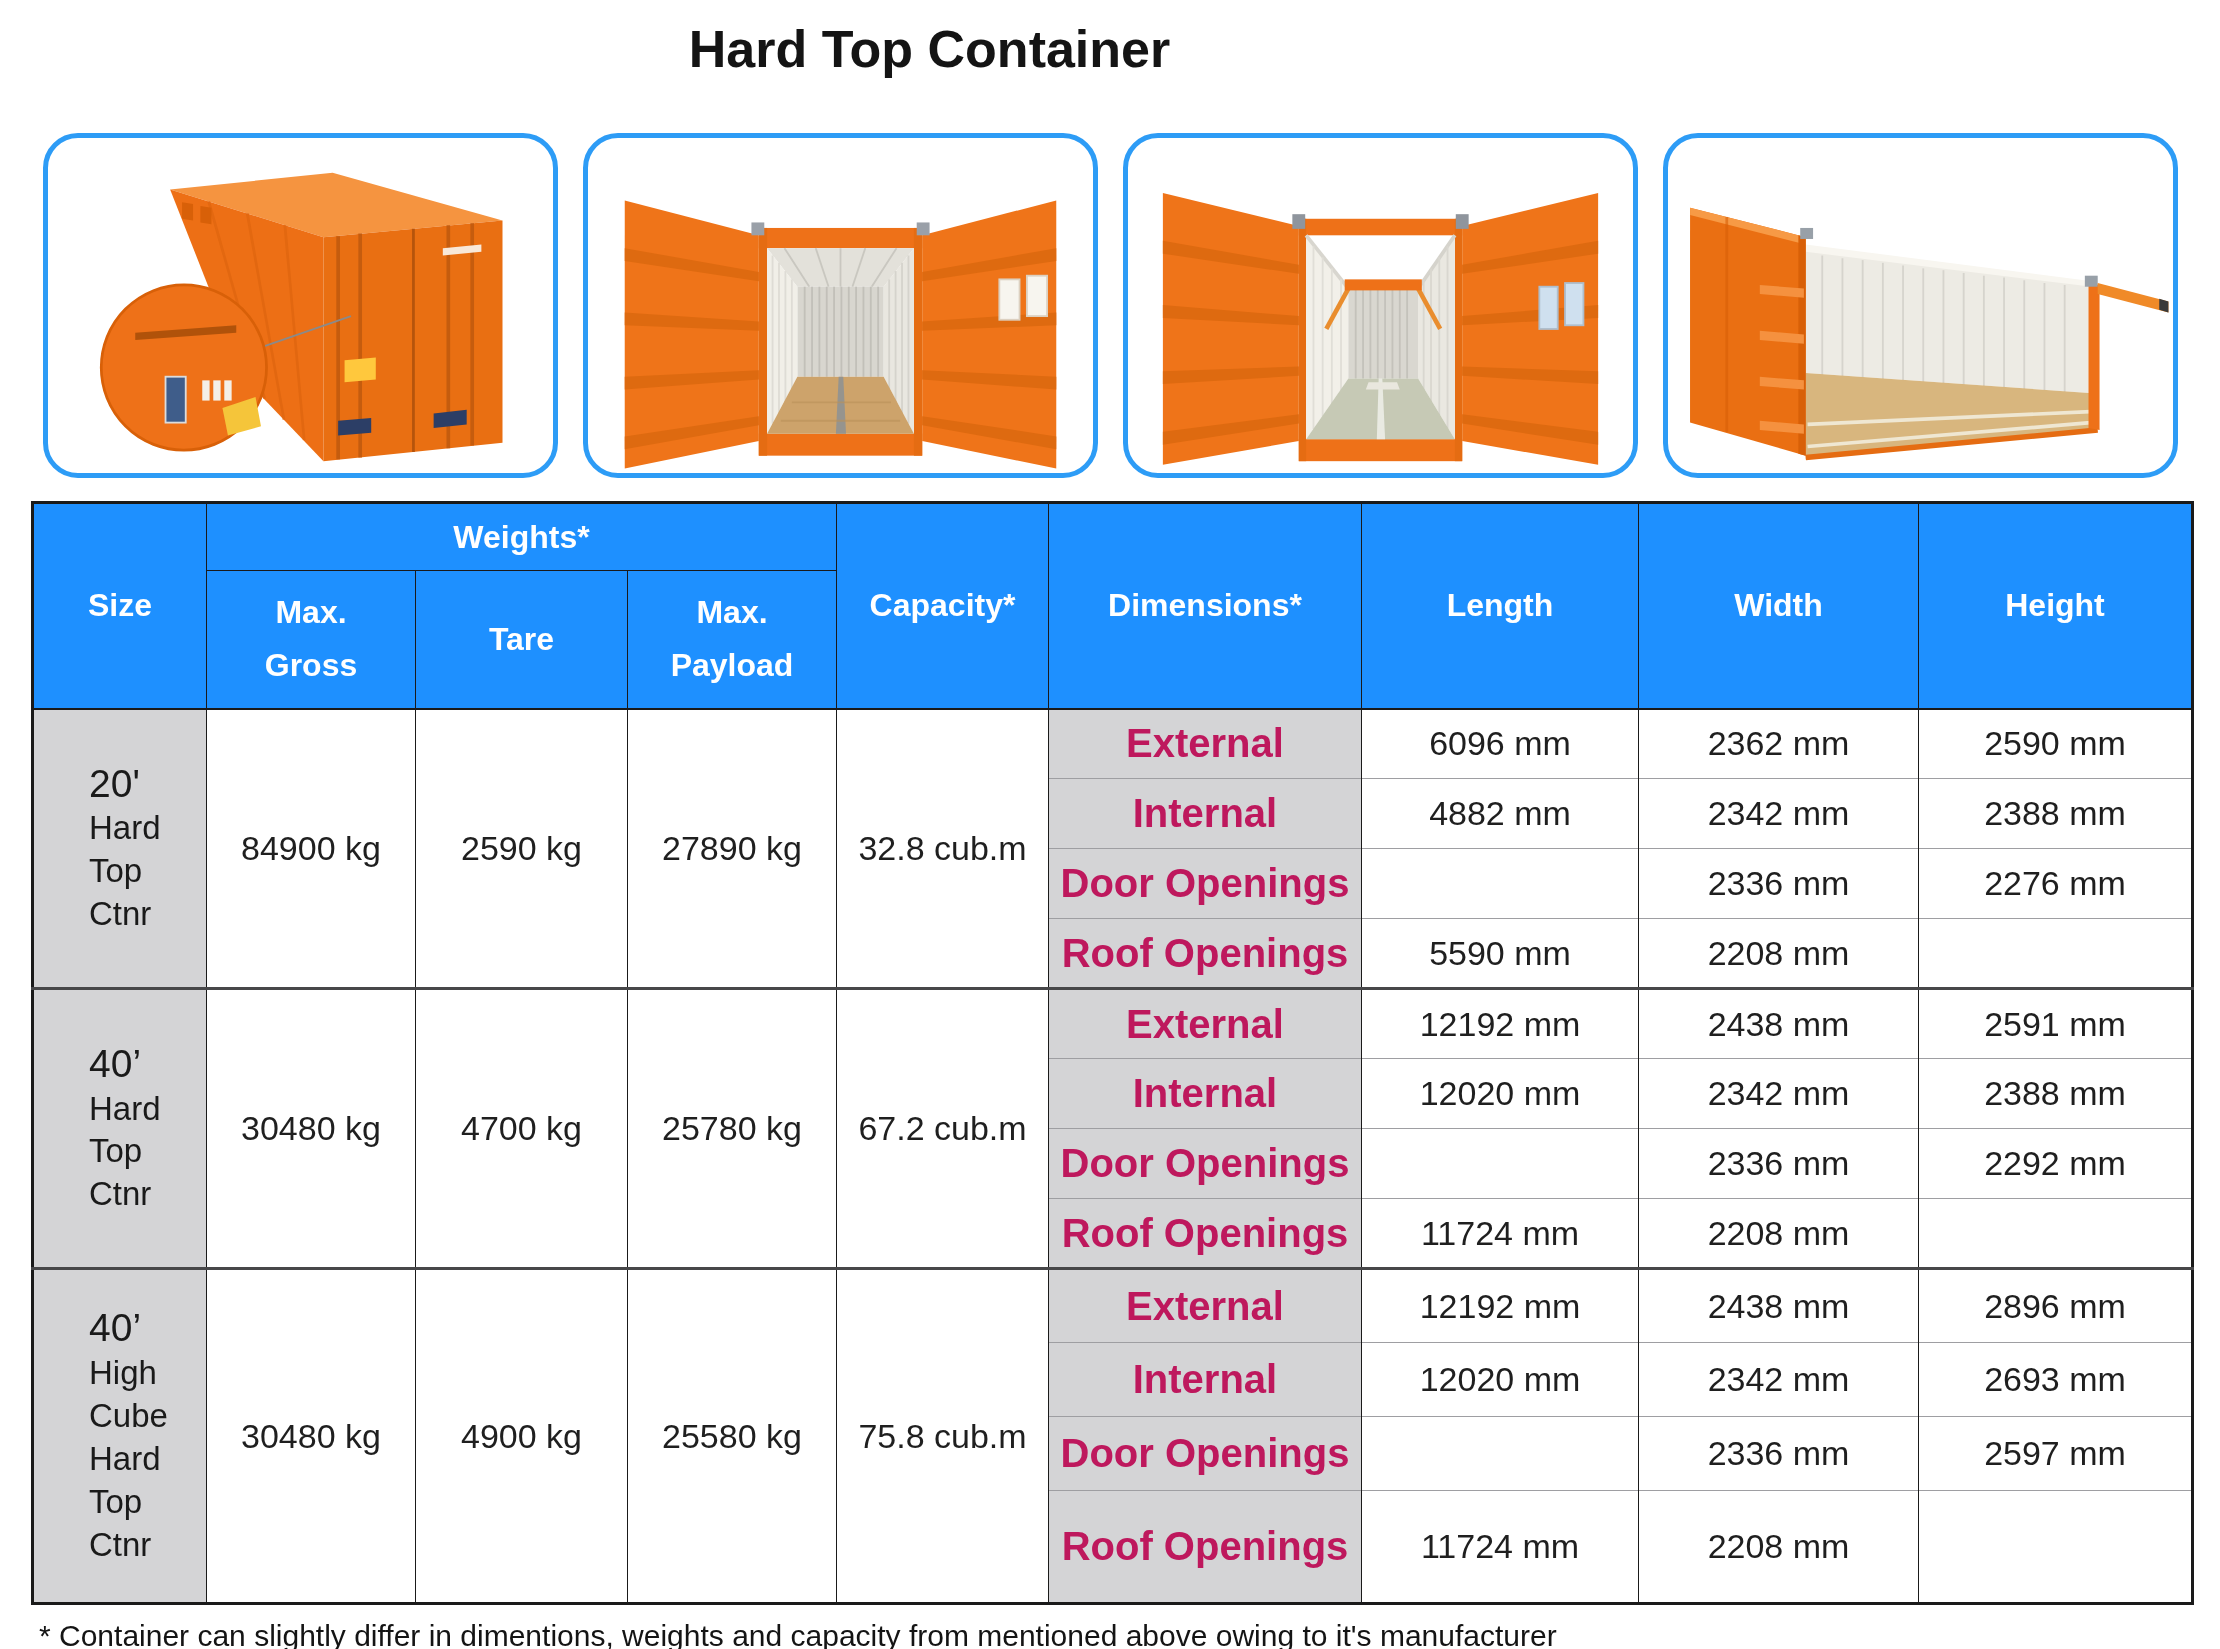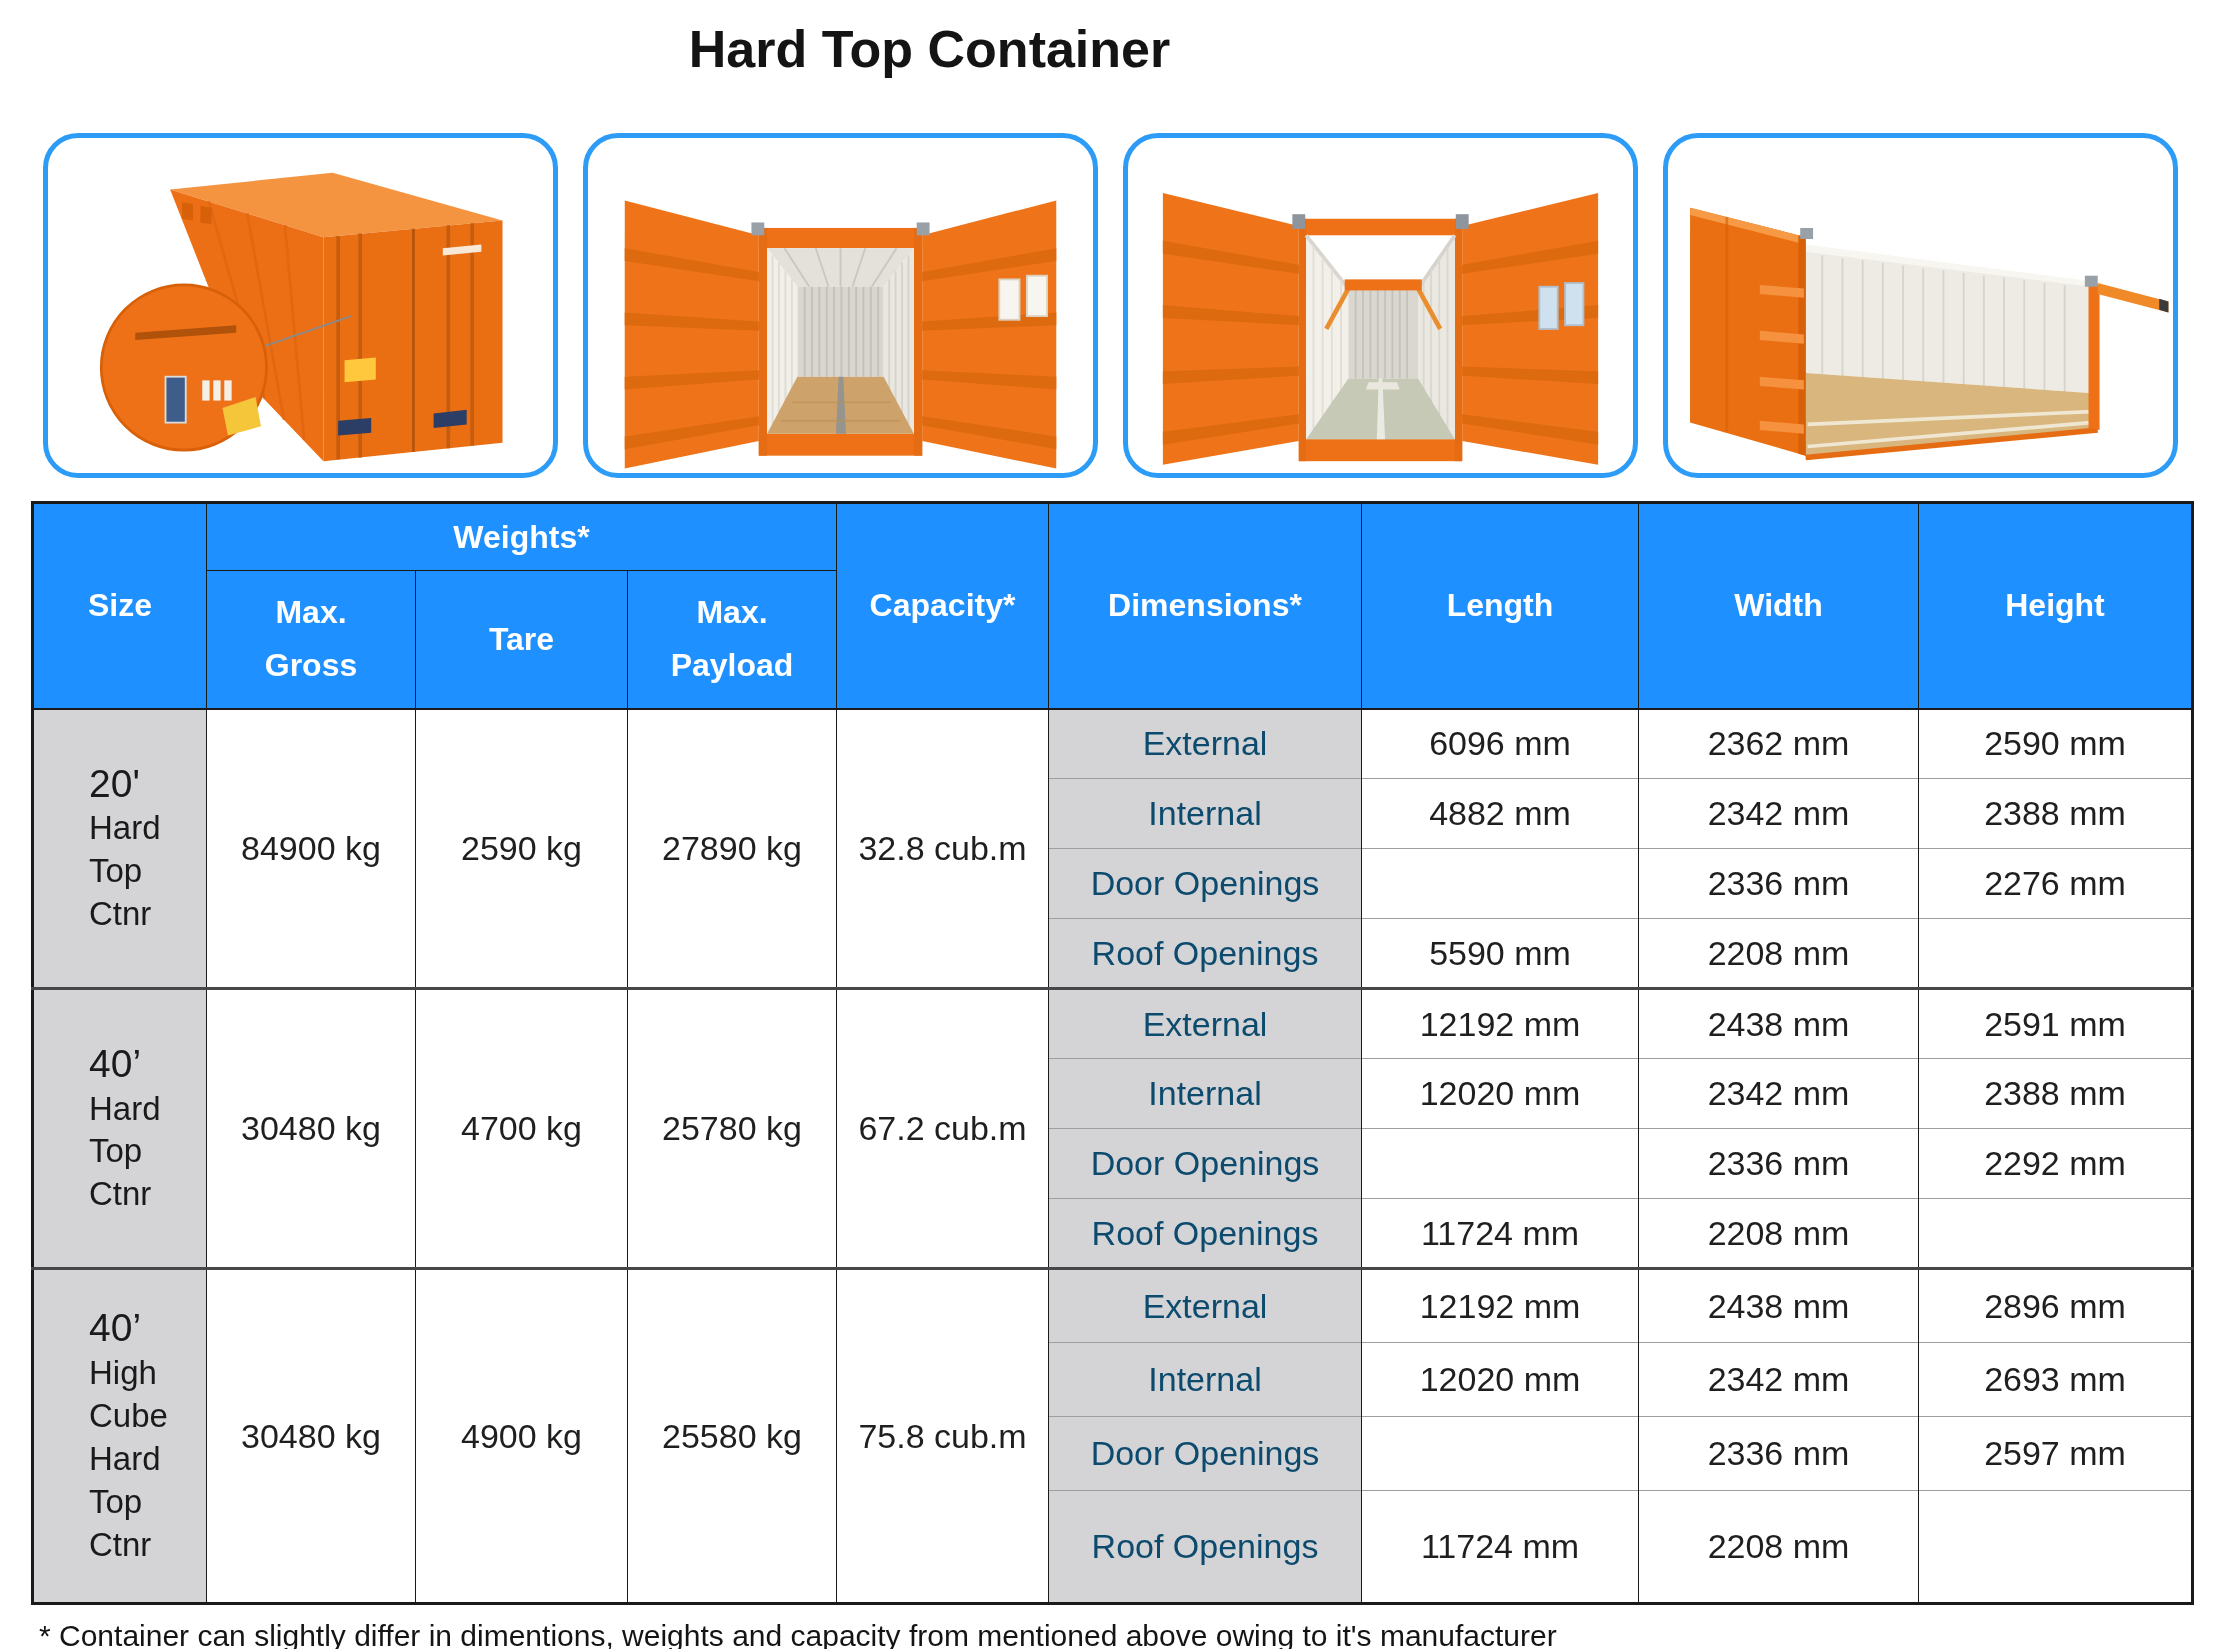--- a/index.html
+++ b/index.html
@@ -41,21 +41,21 @@
     text-align:center;vertical-align:middle;font-size:34px;color:#1f1f1f;
   }
   tbody tr.sub td{border-top:1.9px solid #9e9ea2;}
   tbody tr.gstart td{border-top:3.9px solid #474749;}
   tbody tr.gfirst td{border-top:2.9px solid #1a1a1a;}
   td.size{
     background:#d4d4d6;text-align:left;padding-left:55px;vertical-align:middle;
   }
   .size-num{display:block;font-size:39px;font-weight:500;line-height:1.2;color:#1a1a1a;}
   .size-words{display:block;font-size:33px;font-weight:400;line-height:1.3;white-space:pre-line;color:#1a1a1a;}
-  td.dim{background:#d4d4d6;font-size:34px;font-weight:400;color:#0c4a6e;}
+  td.dim{background:#d4d4d6;font-size:40px;font-weight:700;color:#be185d;}
   .footnote{
     position:absolute;top:1619px;left:39px;margin:0;
     font-size:30px;font-weight:500;color:#141414;
   }
 </style>
 </head>
 <body>
 
 <h1 class="title">Hard Top Container</h1>
 

